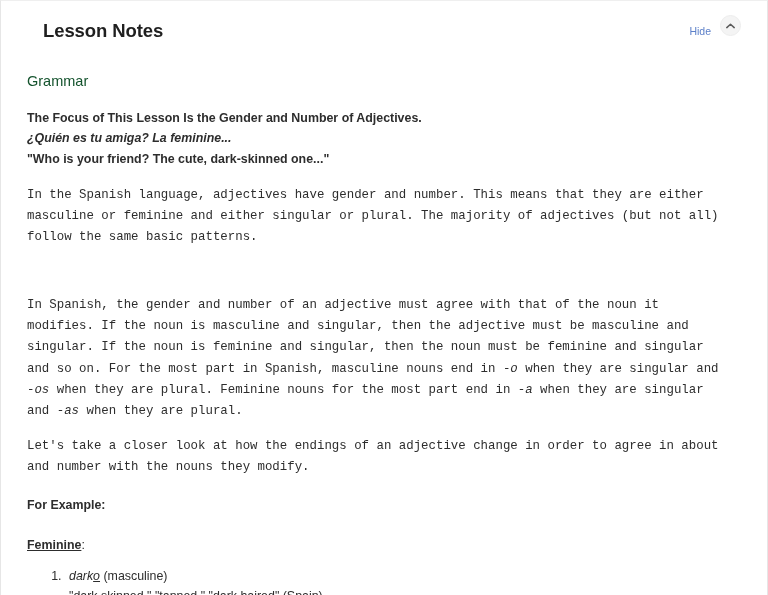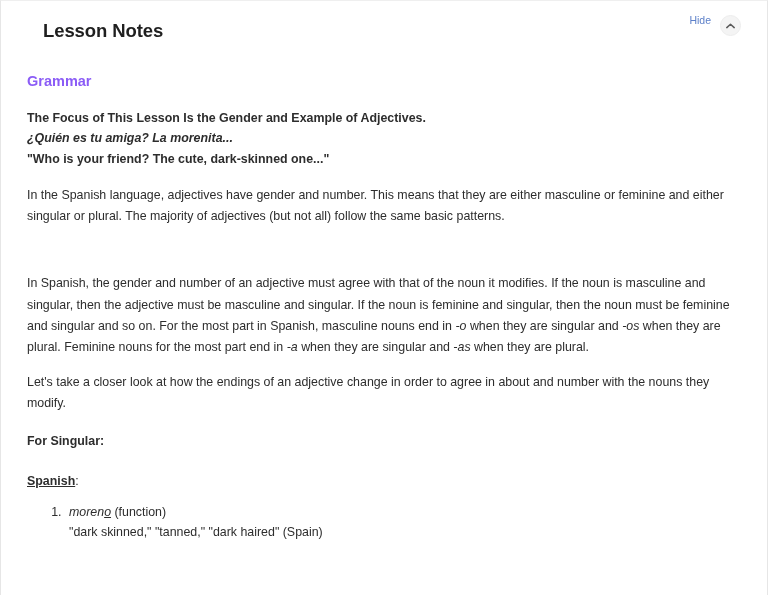--- a/index.html
+++ b/index.html
@@ -42,21 +42,21 @@
     color: #1f1f1f;
     line-height: 1;
     margin: 16px;
     padding-top: 2px;
   }
   .header-actions {
     position: absolute;
     right: 0;
     top: 14px;
     display: flex;
-    align-items: flex-start;
+    align-items: flex-end;
     gap: 9px;
   }
   .hide-link {
     font-size: 10.5px;
     color: #5d80c9;
     text-decoration: none;
     line-height: 1;
     cursor: pointer;
   }
   .collapse-btn {
@@ -69,22 +69,22 @@
     align-items: center;
     justify-content: center;
     cursor: pointer;
     padding: 0;
   }
   .collapse-btn svg { display: block; }
 
   
   .section-label {
     font-size: 14.5px;
-    font-weight: 700;
-    color: #8b5cf6;
+    font-weight: 400;
+    color: #14532d;
     margin: 14px 0 0 0;
     line-height: 1.2;
   }
 
   .lesson-body {
     font-size: 12.4px;
     line-height: 1.72;
     color: #2d2d2d;
     padding-top: 18px;
   }
@@ -92,20 +92,21 @@
   .headline-block {
     font-weight: bold;
     font-size: 12.4px;
     line-height: 1.62;
     margin: 0;
   }
   .headline-block .ital { font-style: italic; }
 
   p.para {
     margin: 16px 8px 0 0;
+    font-family: Liberation Mono, monospace;
   }
   p.para.tight { margin-top: 13px; }
   p.spacer {
     margin: 0;
     height: 30px;
   }
 
   em.i { font-style: italic; }
   .u { text-decoration: underline; }
 
@@ -154,40 +155,40 @@
         </span>
       </button>
     </div>
   </div>
 
   <h2 class="section-label">Grammar</h2>
 
   <div class="lesson-body">
 
     <div class="headline-block">
-      <div>The Focus of This Lesson Is the Gender and Example of Adjectives.</div>
-      <div class="ital">¿Quién es tu amiga? La morenita...</div>
+      <div>The Focus of This Lesson Is the Gender and Number of Adjectives.</div>
+      <div class="ital">¿Quién es tu amiga? La feminine...</div>
       <div>"Who is your friend? The cute, dark-skinned one..."</div>
     </div>
 
     <p class="para">In the Spanish language, adjectives have gender and number. This means that they are either masculine or feminine and either singular or plural. The majority of adjectives (but not all) follow the same basic patterns.</p>
 
     <p class="spacer"></p>
 
 
     <p class="para"><span>In Spanish, the gender and number of an adjective must agree with that of the noun it modifies. If the noun is masculine and singular, then the adjective must be masculine and singular. If the noun is feminine and singular, then the noun must be feminine and singular and so on. For the most part in Spanish, masculine nouns end in </span><em class="i">-o</em><span> when they are singular and </span><em class="i">-os</em><span> when they are plural. Feminine nouns for the most part end in </span><em class="i">-a</em><span> when they are singular and </span><em class="i">-as</em><span> when they are plural.</span></p>
 
     <p class="para tight">Let's take a closer look at how the endings of an adjective change in order to agree in about and number with the nouns they modify.</p>
 
-    <p class="for-example">For Singular:</p>
+    <p class="for-example">For Example:</p>
 
-    <p class="singular-head"><span class="term">Spanish</span><span>:</span></p>
+    <p class="singular-head"><span class="term">Feminine</span><span>:</span></p>
 
     <ol class="examples">
       <li>
-        <em class="i"><span>moren</span><span class="u">o</span></em><span> (function)</span>
+        <em class="i"><span>dark</span><span class="u">o</span></em><span> (masculine)</span>
         <span class="gloss">"dark skinned," "tanned," "dark haired" (Spain)</span>
       </li>
 
     </ol>
 
   </div>
 </div>
 
 </body></html>

